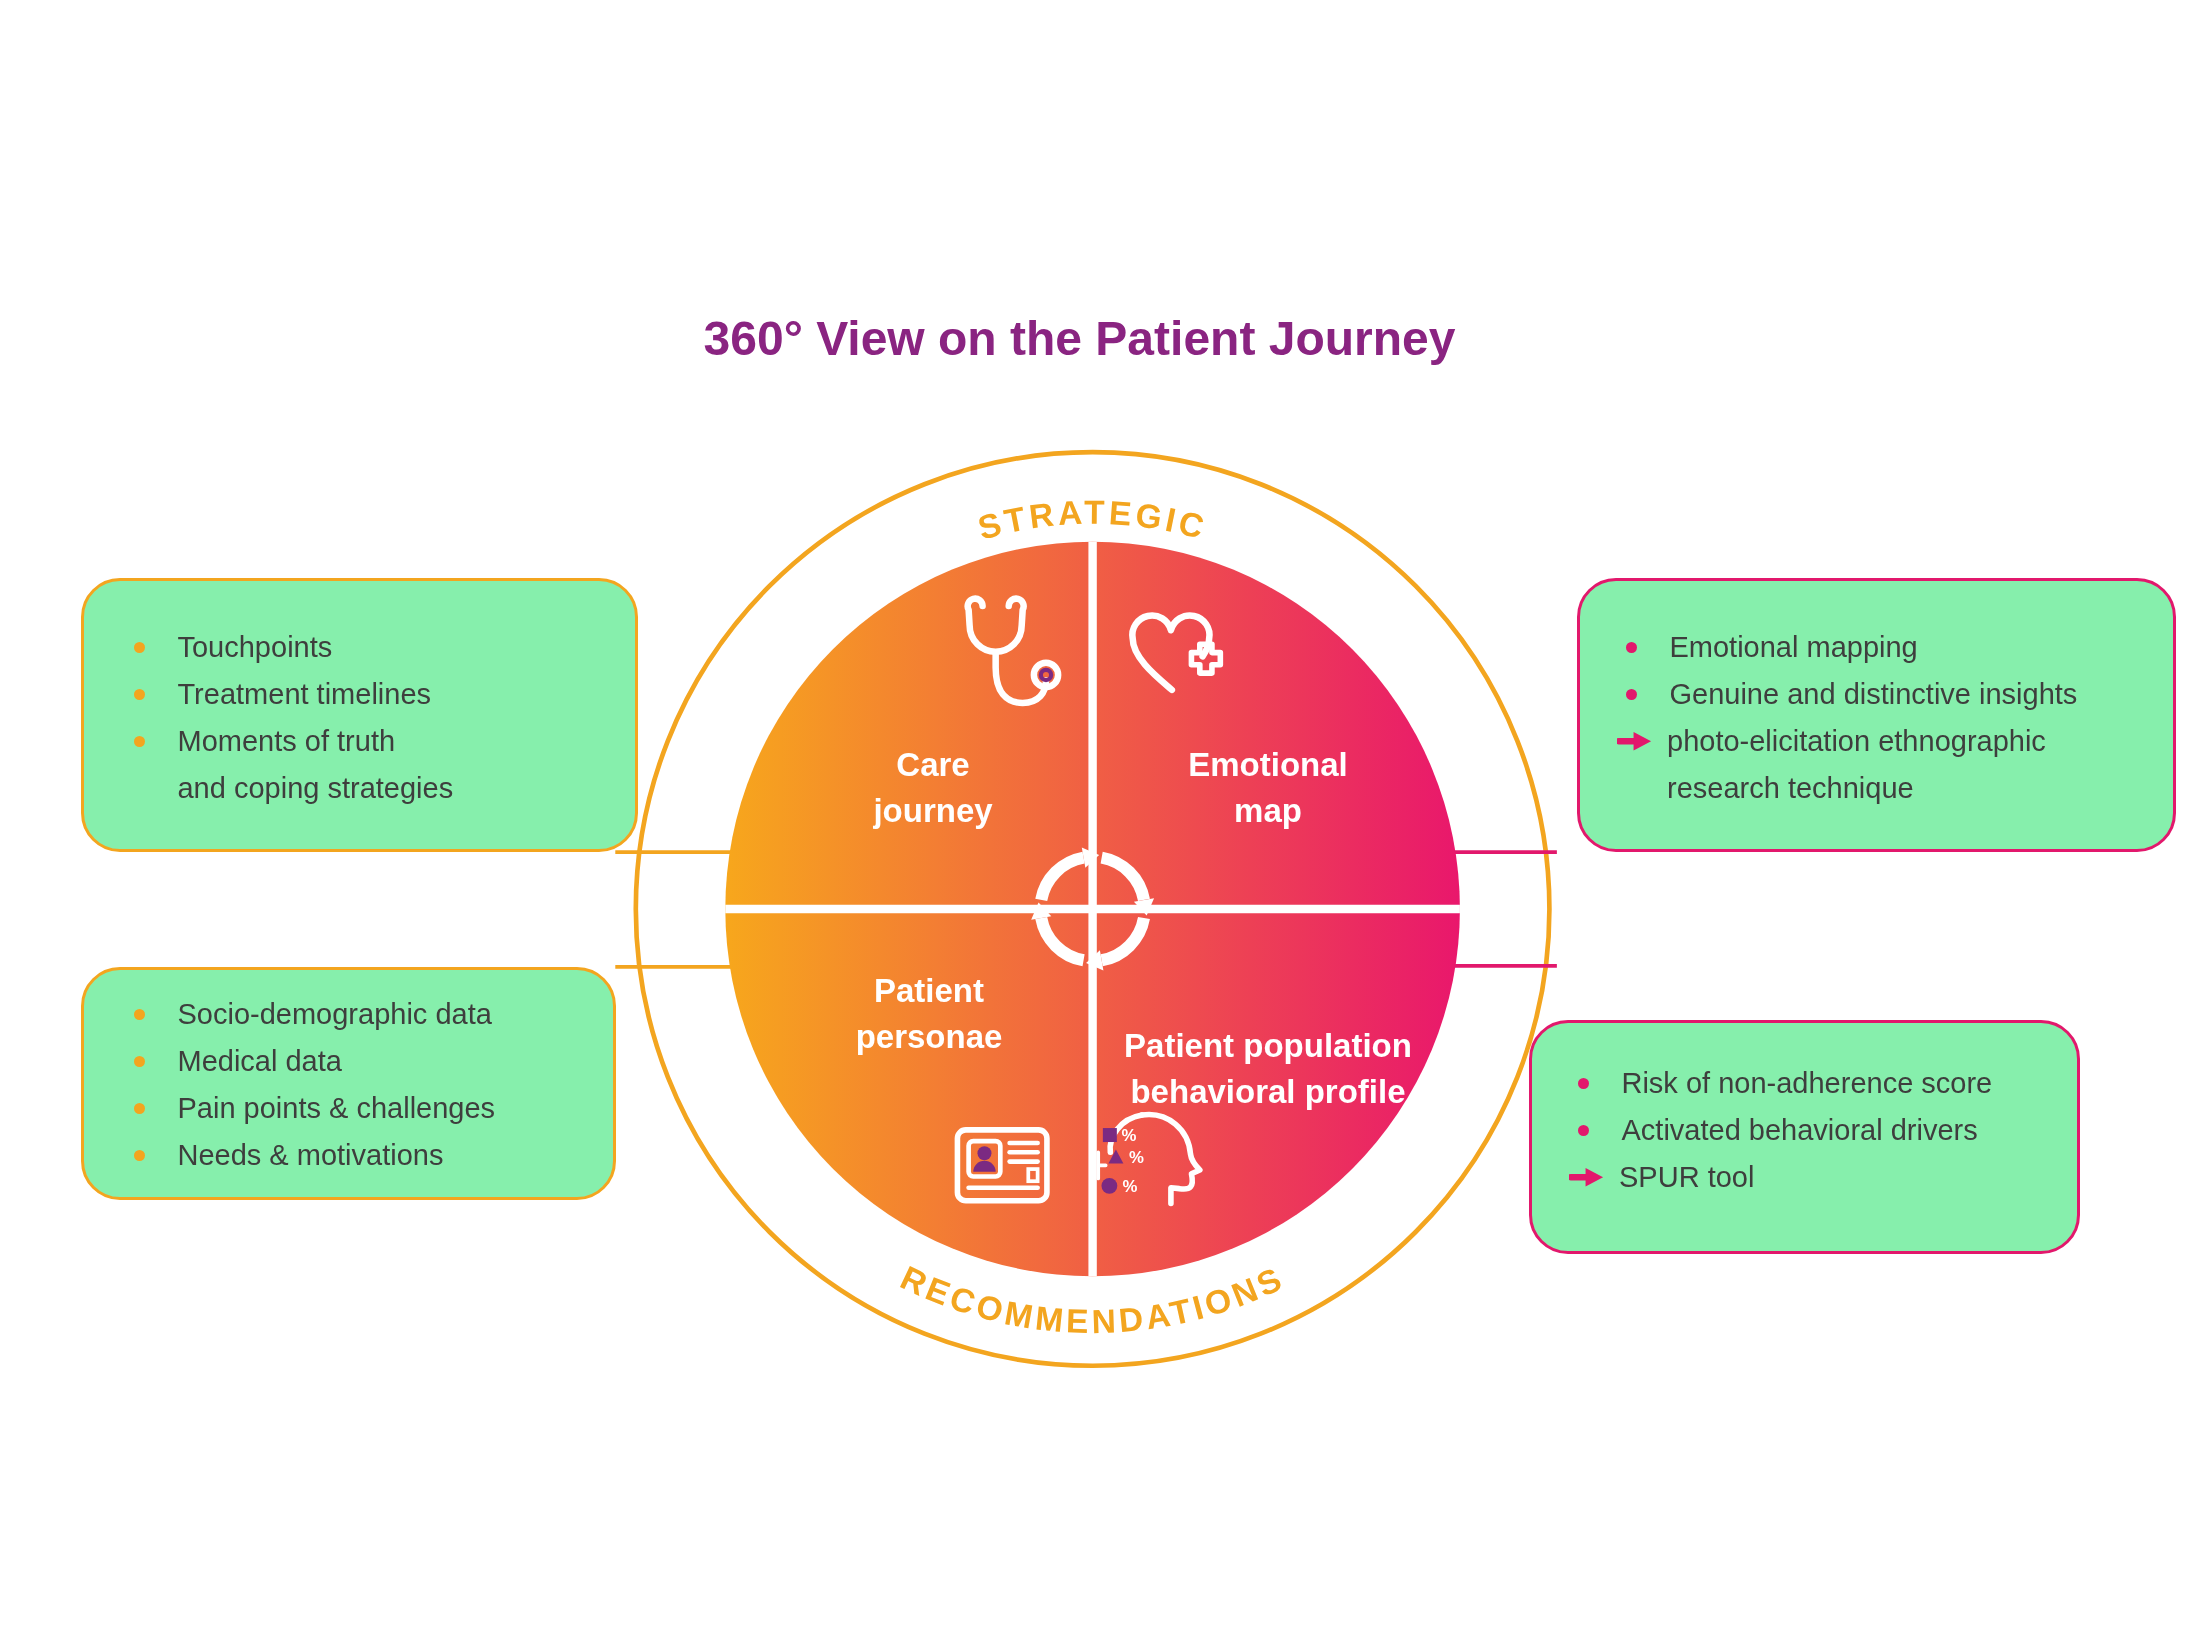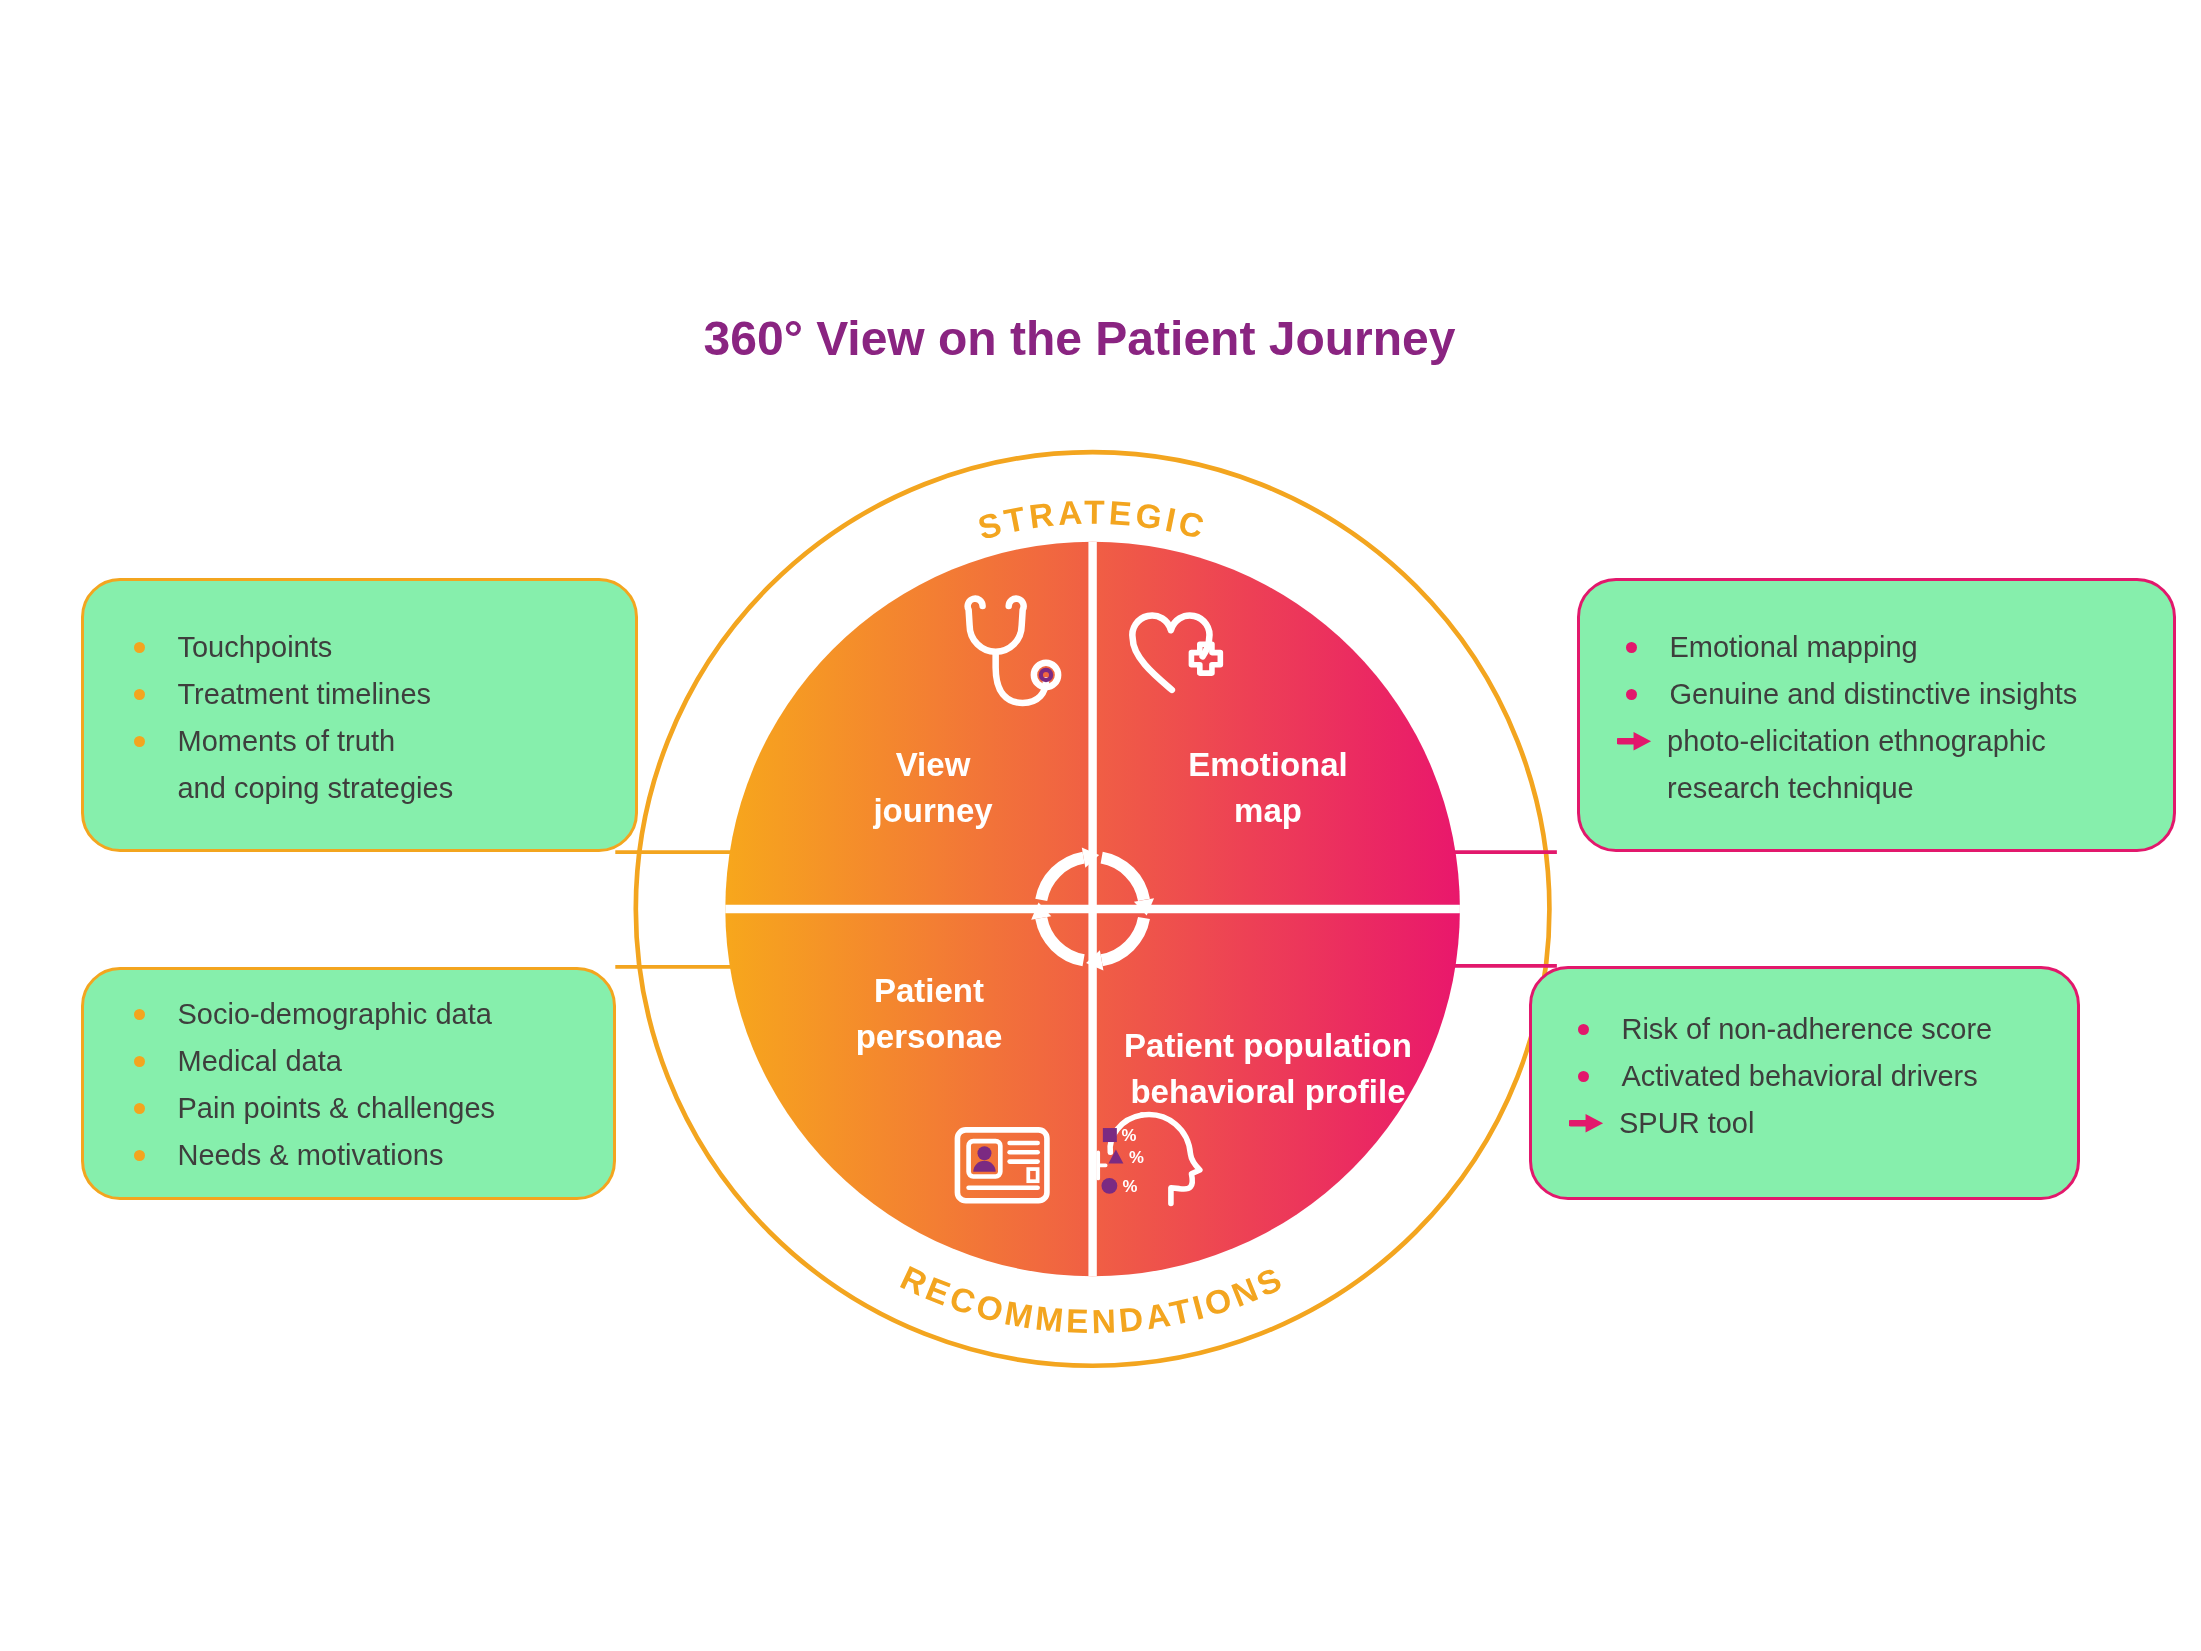--- a/index.html
+++ b/index.html
@@ -21,21 +21,21 @@
   .info-box ul{list-style:none;margin:0;padding:0;}
   .info-box li{display:flex;align-items:flex-start;font-size:29px;line-height:47px;color:#3E3E3D;}
   .info-box .item-text{white-space:pre-line;}
   .bullet-dot{flex:none;width:11.2px;height:11.2px;border-radius:50%;margin:17.7px 32px 0 9.3px;}
   .orange .bullet-dot{background:#F3A51F;}
   .pink .bullet-dot{background:#E2186C;}
   .arrow-marker{flex:none;margin:12px 15px 0 0;}
   .box-tl{left:81px;top:578px;width:557px;height:274px;padding:43px 18.6px 0 41px;}
   .box-bl{left:81px;top:967px;width:535px;height:233px;padding:21.4px 18.6px 0 41px;}
   .box-tr{left:1529px;top:578px;width:599px;height:274px;padding:43px 18.6px 0 37px;margin-left:48px;}
-  .box-br{left:1529px;top:966px;width:551px;height:234px;padding:37px 18.6px 0 37px;}
+  .box-br{left:1529px;top:1020px;width:551px;height:234px;padding:37px 18.6px 0 37px;}
   
   .q-label{
     position:absolute;color:#ffffff;font-weight:700;font-size:33px;line-height:46px;
     text-align:center;white-space:pre-line;transform:translate(-50%,-50%);
   }
   .q-care{left:933px;top:788px;}
   .q-emotional{left:1268px;top:788px;}
   .q-personae{left:929px;top:1014px;}
   .q-population{left:1268px;top:1069px;}
   .arc-label{fill:#F3A51F;font-family:"Liberation Sans",sans-serif;font-weight:700;font-size:36px;letter-spacing:4px;}
@@ -129,21 +129,21 @@
     <text class="arc-label" text-anchor="middle">
       <textPath href="#arcTop" startOffset="50%">STRATEGIC</textPath>
     </text>
     <text class="arc-label" text-anchor="middle">
       <textPath href="#arcBottom" startOffset="50%">RECOMMENDATIONS</textPath>
     </text>
   </svg>
 
   <div class="page-title">360° View on the Patient Journey</div>
 
-  <div class="q-label q-care">View
+  <div class="q-label q-care">Care
 journey</div>
   <div class="q-label q-emotional">Emotional
 map</div>
   <div class="q-label q-personae">Patient
 personae</div>
   <div class="q-label q-population">Patient population
 behavioral profile</div>
 
   <div class="info-box orange box-tl">
     <ul>

